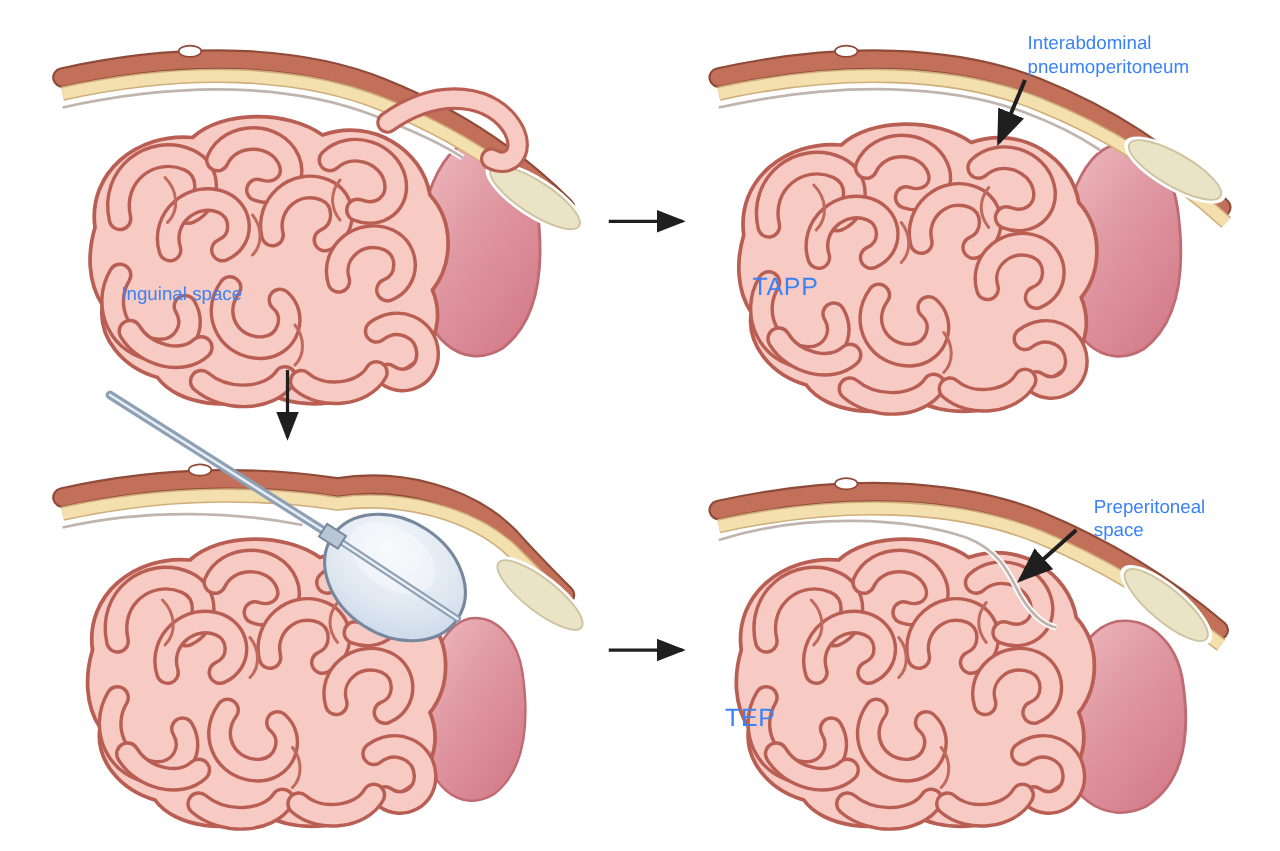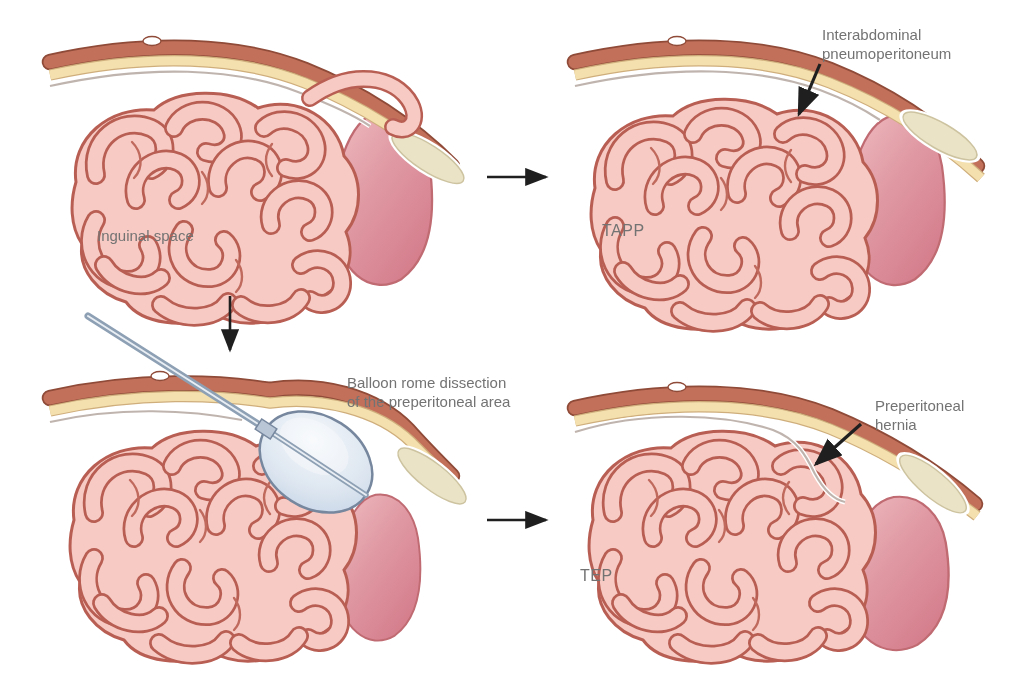--- a/index.html
+++ b/index.html
@@ -1,20 +1,20 @@
 <!DOCTYPE html>
 <html><head>
 <meta charset="utf-8">
 <style>
   html,body{margin:0;padding:0;background:#ffffff;}
   .canvas{position:relative;width:1024px;height:681px;background:#ffffff;overflow:hidden;
           font-family:"Liberation Sans",sans-serif;}
   .panel{position:absolute;overflow:visible;}
-  .lbl{position:absolute;color:#737373;font-size:15px;line-height:19px;white-space:pre-line;}
-  .lbl.big{font-size:16px;letter-spacing:0.5px;}
+  .lbl{position:absolute;color:#3b82f6;font-size:15px;line-height:19px;white-space:pre-line;}
+  .lbl.big{font-size:20px;letter-spacing:0.5px;}
   
   .wde{fill:none;stroke:#8f4a38;stroke-width:16.5;stroke-linecap:round}
   .wd {fill:none;stroke:#c2705a;stroke-width:13;stroke-linecap:round}
   .notch{fill:#ffffff;stroke:#8f4a38;stroke-width:1.3}
   .wce{fill:none;stroke:#cfae7c;stroke-width:11.5}
   .wc {fill:none;stroke:#f3e0ae;stroke-width:9}
   .wmw{fill:none;stroke:#ffffff;stroke-width:5}
   .wm {fill:none;stroke:#c0b4ae;stroke-width:2.2}
   
   .gbase{fill:#f7cbc4;stroke:#b95e53;stroke-width:3}
@@ -191,19 +191,17 @@
     <path class="arrow" d="M230,296 L230,350"></path>
     <path class="arrow" d="M487,520 L546,520"></path>
     <path class="arrow thick" d="M820,64 L799,114"></path>
     <path class="arrow thick" d="M861,424 L816,464"></path>
   </svg>
 
   <div class="lbl" style="left:97px;top:226px">Inguinal space</div>
   <div class="lbl big" style="left:602px;top:221px">TAPP</div>
   <div class="lbl" style="left:822px;top:25px">Interabdominal
 pneumoperitoneum</div>
-  <div class="lbl" style="left:347px;top:373px">Balloon rome dissection
-of the preperitoneal area</div>
   <div class="lbl big" style="left:580px;top:566px">TEP</div>
   <div class="lbl" style="left:875px;top:396px">Preperitoneal
-hernia</div>
+space</div>
 
 </div>
 
 </body></html>

